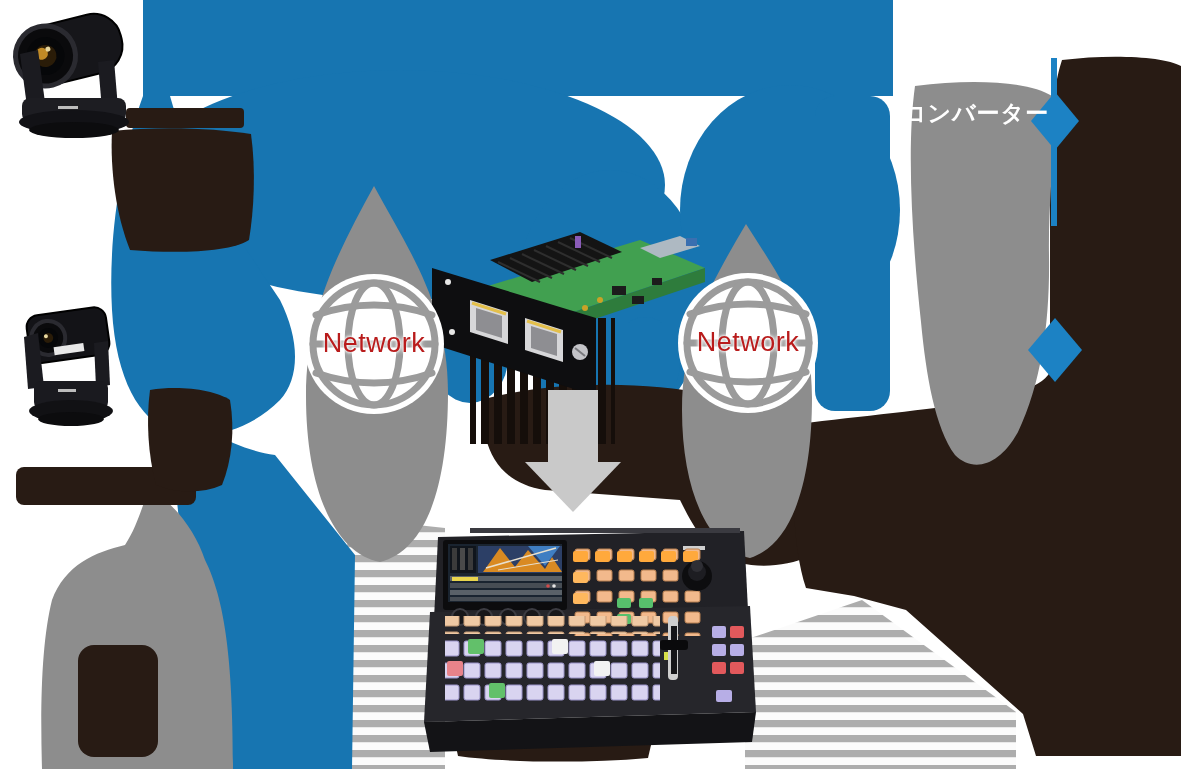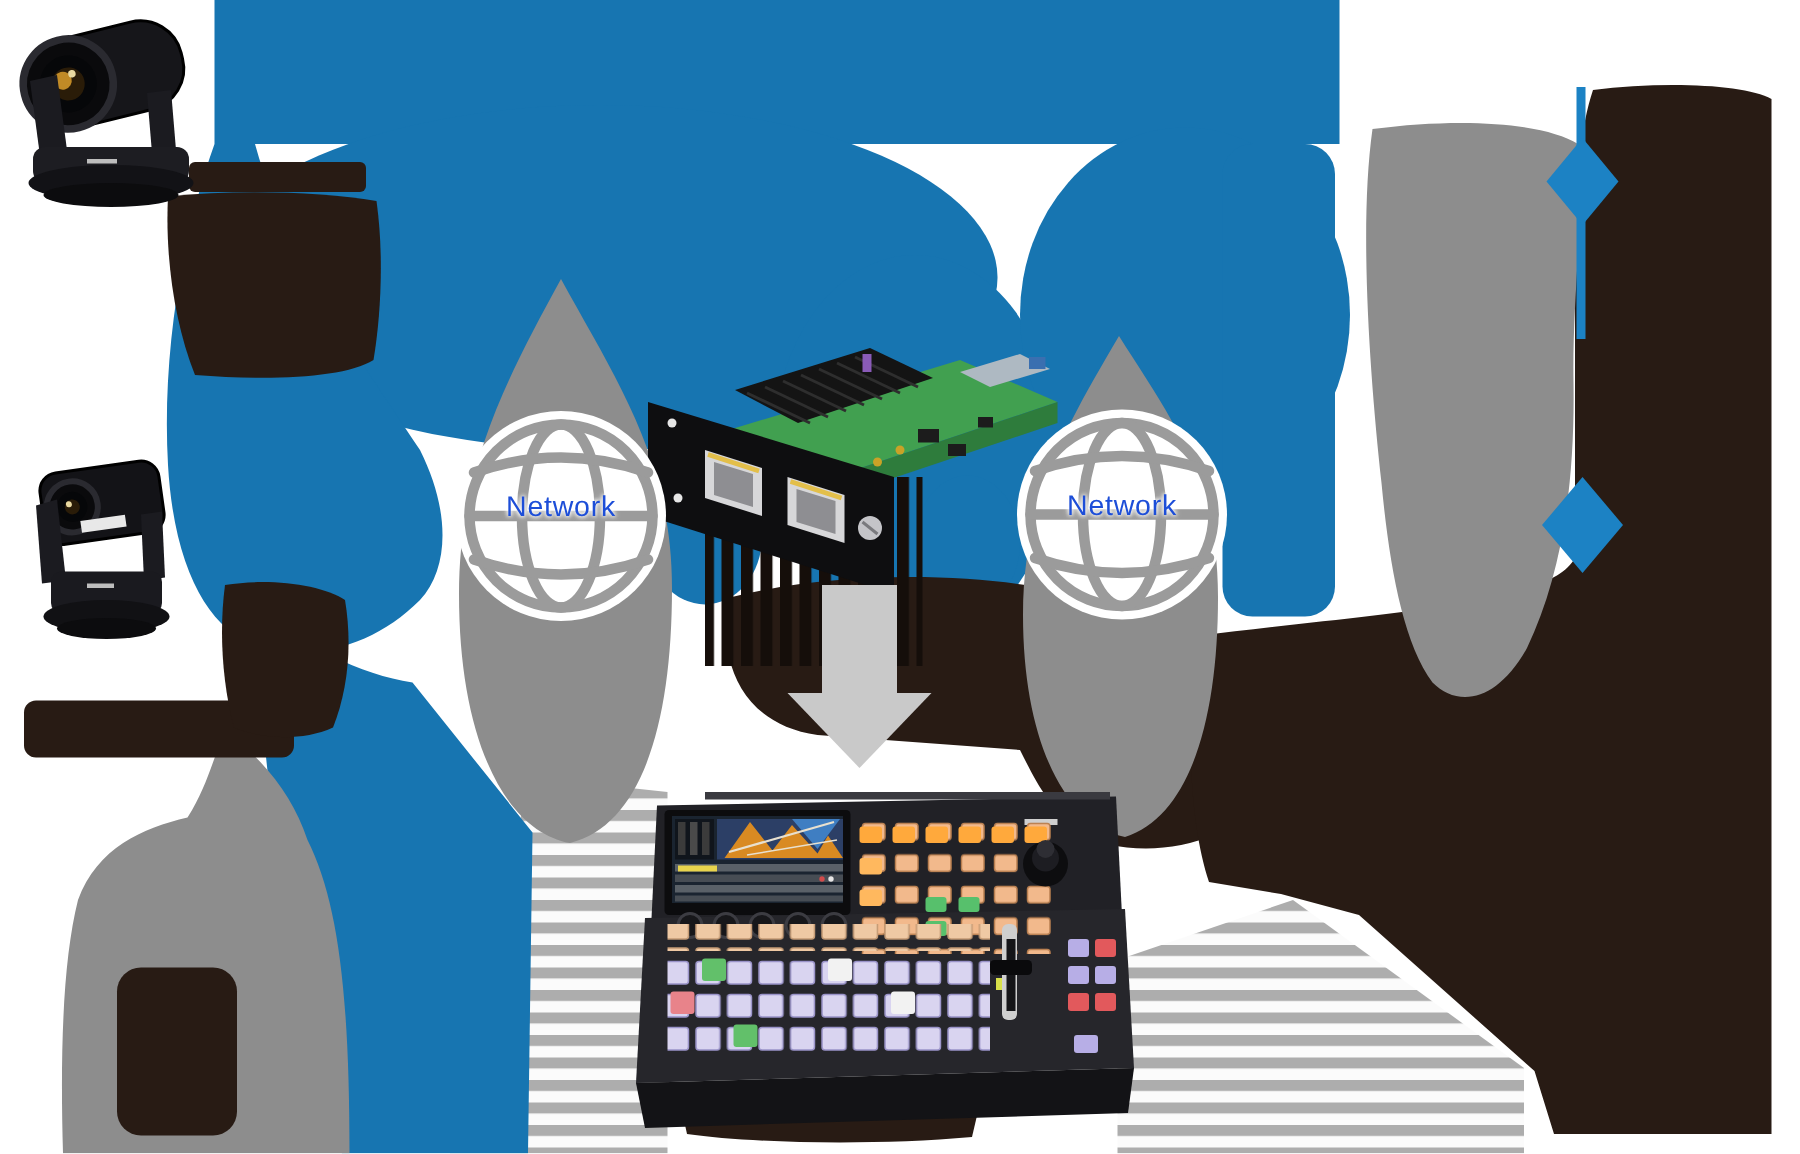--- a/index.html
+++ b/index.html
@@ -1,20 +1,20 @@
 <!DOCTYPE html>
 <html><head>
 <meta charset="utf-8">
 <style>
   html,body{margin:0;padding:0;background:#ffffff;}
   .stage{position:relative;width:1200px;height:769px;overflow:hidden;background:#fff;
          font-family:"Liberation Sans","DejaVu Sans",sans-serif;}
   .stage svg{position:absolute;left:0;top:0;}
   .lbl{position:absolute;white-space:nowrap;}
-  .lbl-network{width:140px;text-align:center;font-size:19px;color:#1d4ed8;
+  .lbl-network{width:140px;text-align:center;font-size:27px;color:#b91c1c;
                text-shadow:0 0 3px #fff,0 0 3px #fff,0 0 5px #fff;letter-spacing:.5px;}
   .lbl-net-left{left:304px;top:328px;}
   .lbl-net-right{left:678px;top:327px;}
   .lbl-converter{left:903px;top:98px;font-size:23px;font-weight:bold;color:#ffffff;letter-spacing:1px;}
 </style>
 </head>
 <body>
 
 <div class="stage">
 <svg width="1200" height="769" viewBox="0 0 1200 769" xmlns="http://www.w3.org/2000/svg">
@@ -271,13 +271,14 @@
     <polygon points="82,48 96,46 98,90 84,92" fill="#1b1b20"></polygon>
     <rect x="22" y="86" width="74" height="28" rx="7" fill="#1a1a1f"></rect>
     <rect x="46" y="94" width="18" height="3" fill="#bdbdbd"></rect>
     <ellipse cx="59" cy="116" rx="42" ry="11" fill="#111114"></ellipse>
     <ellipse cx="59" cy="124" rx="33" ry="7" fill="#0c0c0e"></ellipse>
   </g>
 </svg>
 
 <div class="lbl lbl-network lbl-net-left">Network</div>
 <div class="lbl lbl-network lbl-net-right">Network</div>
+<div class="lbl lbl-converter">コンバーター</div>
 </div>
 
 </body></html>

